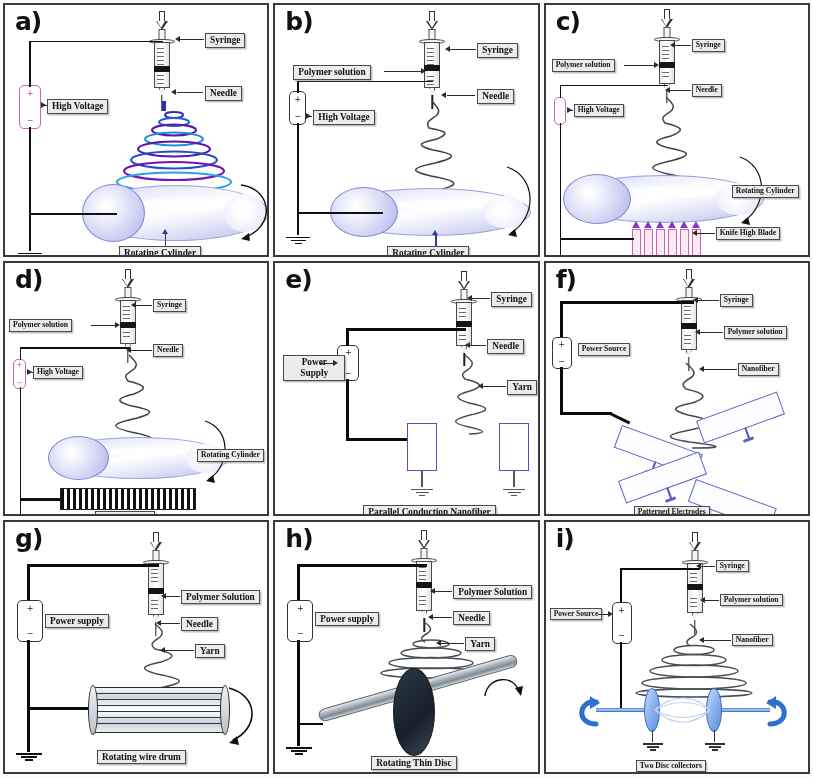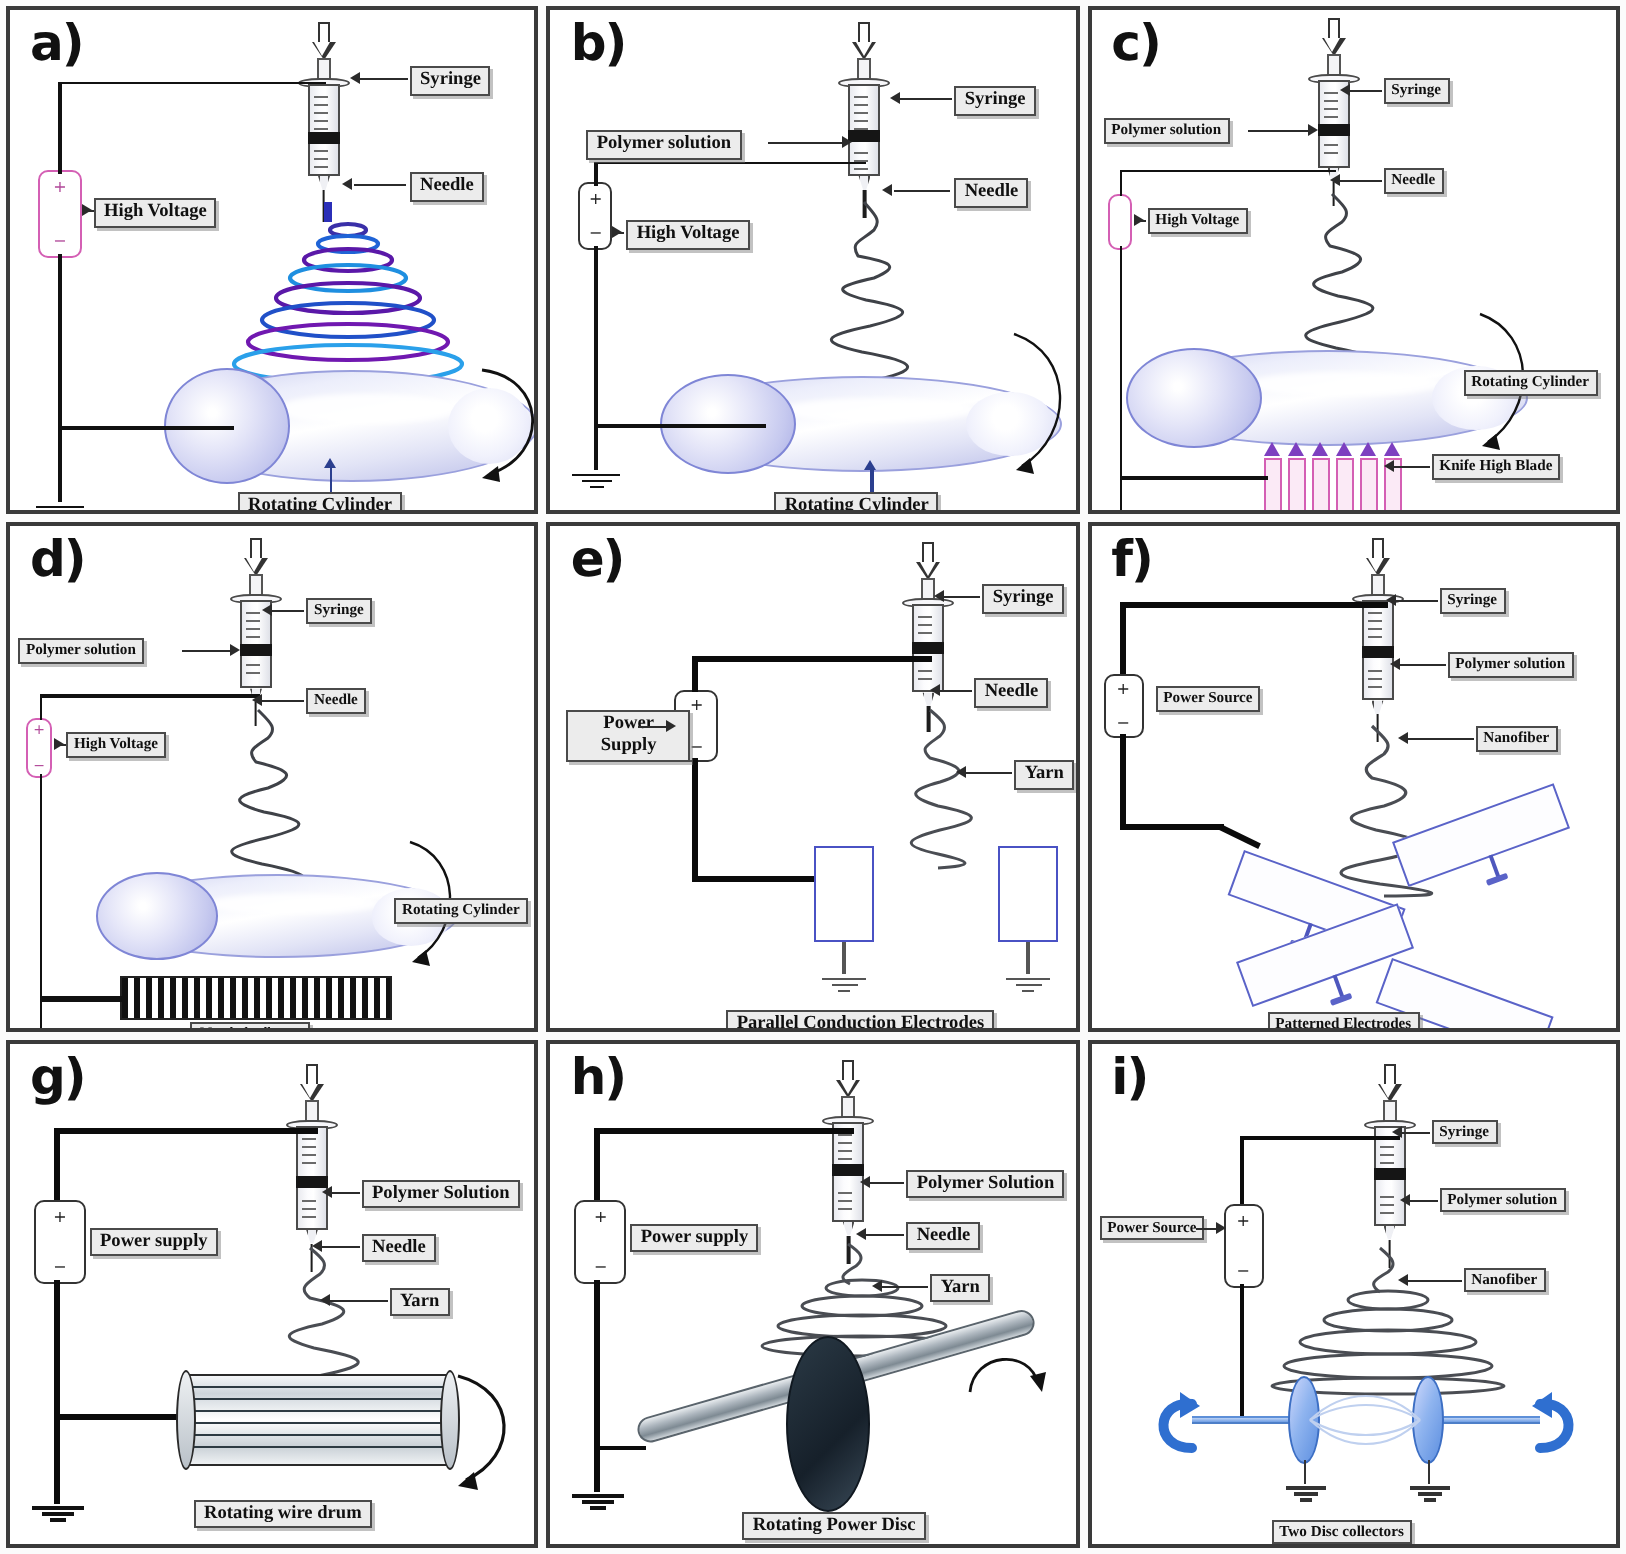--- a/index.html
+++ b/index.html
@@ -489,21 +489,21 @@
     <div class="arrowR" style="left:58px;top:97px;"></div>
     <div class="lbl" style="left:216px;top:29px;">Syringe</div>
     <div class="lead" style="left:196px;top:35px;width:19px;"></div>
     <div class="arrowL" style="left:192px;top:32px;"></div>
     <div class="lbl" style="left:212px;top:76px;">Needle</div>
     <div class="lead" style="left:194px;top:82px;width:17px;"></div>
     <div class="arrowL" style="left:190px;top:79px;"></div>
     <div class="lbl" style="left:232px;top:117px;">Yarn</div>
     <div class="lead" style="left:208px;top:123px;width:23px;"></div>
     <div class="arrowL" style="left:203px;top:120px;"></div>
-    <div class="lbl" style="left:88px;top:242px;">Parallel Conduction Electrodes</div>
+    <div class="lbl" style="left:88px;top:242px;">Parallel Conduction Nanofiber</div>
   </div>
 
   <div class="panel">
     <div class="panel-letter">f)</div>
 
     <div class="syr" style="left:130px;top:6px;">
       <div class="plung-arrow">
         <div class="shaft"></div>
             <div class="headb"></div>
             <div class="headw"></div>
@@ -709,21 +709,21 @@
     <div class="lbl" style="left:40px;top:90px;">Power supply</div>
     <div class="lbl" style="left:178px;top:63px;">Polymer Solution</div>
     <div class="lead" style="left:160px;top:69px;width:17px;"></div>
     <div class="arrowL" style="left:155px;top:66px;"></div>
     <div class="lbl" style="left:178px;top:89px;">Needle</div>
     <div class="lead" style="left:158px;top:95px;width:19px;"></div>
     <div class="arrowL" style="left:153px;top:92px;"></div>
     <div class="lbl" style="left:190px;top:115px;">Yarn</div>
     <div class="lead" style="left:166px;top:121px;width:23px;"></div>
     <div class="arrowL" style="left:161px;top:118px;"></div>
-    <div class="lbl" style="left:96px;top:234px;">Rotating Power Disc</div>
+    <div class="lbl" style="left:96px;top:234px;">Rotating Thin Disc</div>
   </div>
 
   <div class="panel">
     <div class="panel-letter">i)</div>
 
     <div class="syr" style="left:136px;top:10px;">
       <div class="plung-arrow">
         <div class="shaft"></div>
             <div class="headb"></div>
             <div class="headw"></div>

